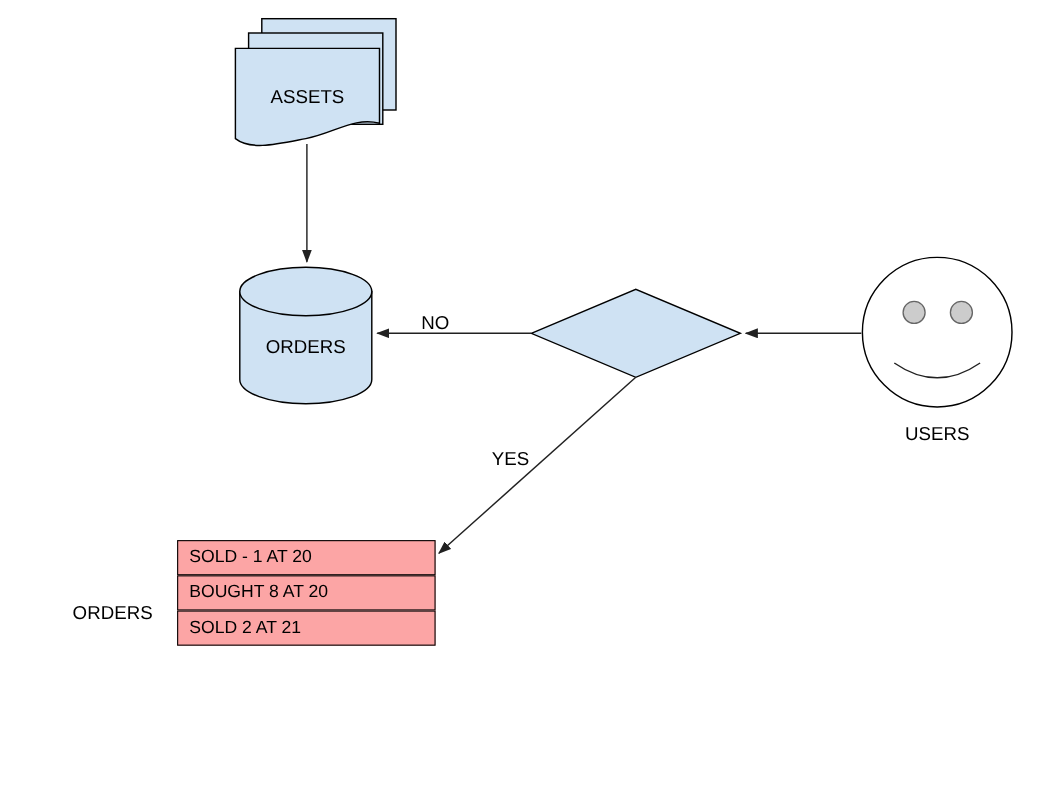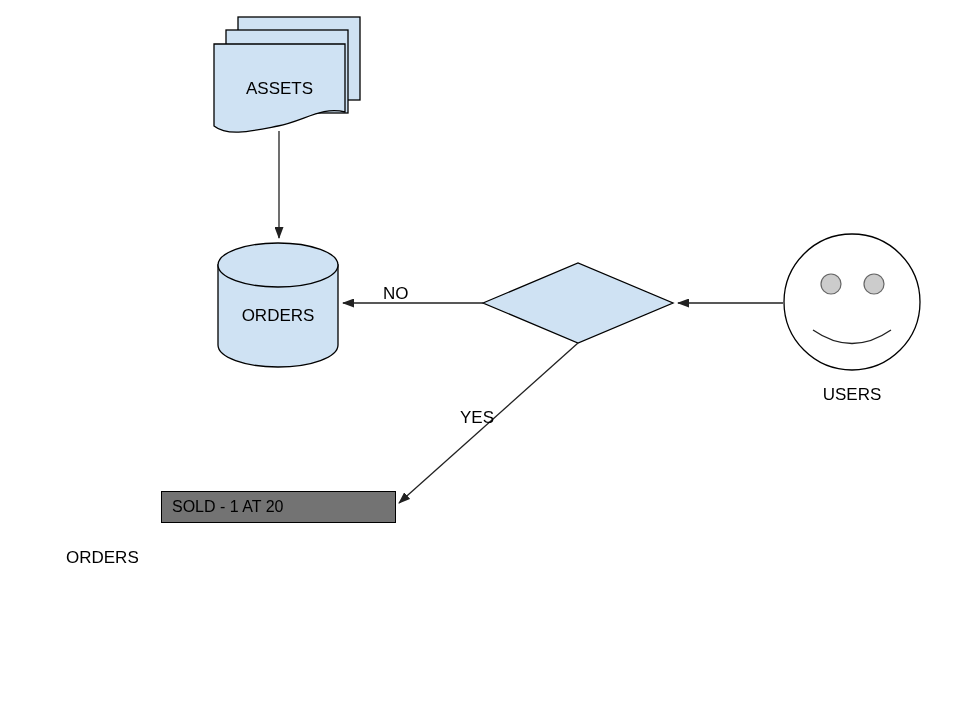--- a/index.html
+++ b/index.html
@@ -23,32 +23,32 @@
     color: #000;
   }
   .label.center { text-align: center; white-space: normal; }
   #question-label {
     left: 495px; top: 189px; width: 182px;
     line-height: 22px;
   }
   #assets-label  { left: 214px; top: 79px;  width: 131px; }
   #orders-label  { left: 218px; top: 306px; width: 120px; }
   #no-label      { left: 383px; top: 265px; margin-top: 19px; }
-  #yes-label     { left: 460px; top: 408px; }
+  #yes-label     { left: 447px; top: 408px; }
   #users-label   { left: 784px; top: 385px; width: 136px; }
   #trades-label  { left: 66px;  top: 548px; }
   #trades-table {
     position: absolute;
     left: 161px; top: 491px; width: 235px;
   }
   .trade-row {
     box-sizing: border-box;
     height: 32px;
     width: 235px;
-    background: #737373;
+    background: #fca5a5;
     border: 1.5px solid #000000;
     display: flex;
     align-items: center;
     padding-left: 10px;
     font-size: 16px;
   }
 </style>
 </head>
 <body>
 
@@ -98,15 +98,17 @@
   <div class="label" id="no-label">NO</div>
 
   <div class="label" id="yes-label">YES</div>
 
   <div class="label center" id="users-label">USERS</div>
 
   <div class="label" id="trades-label">ORDERS</div>
 
   <div id="trades-table">
     <div class="trade-row">SOLD - 1 AT 20</div>
+    <div class="trade-row">BOUGHT 8 AT 20</div>
+    <div class="trade-row">SOLD 2 AT 21</div>
   </div>
 
 </div>
 
 </body></html>

